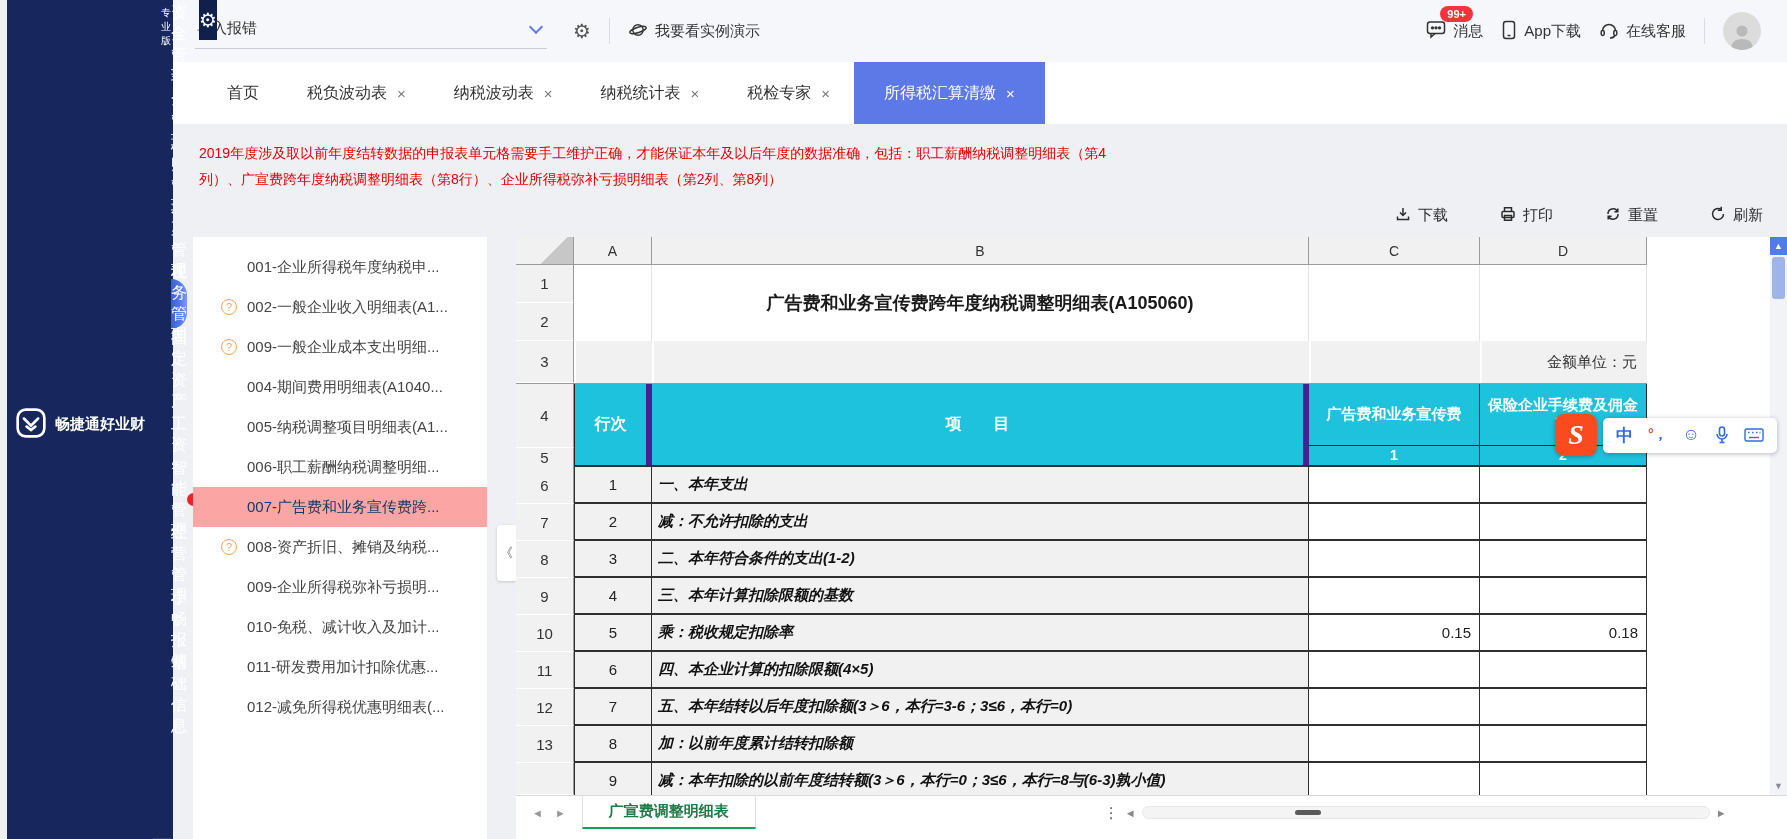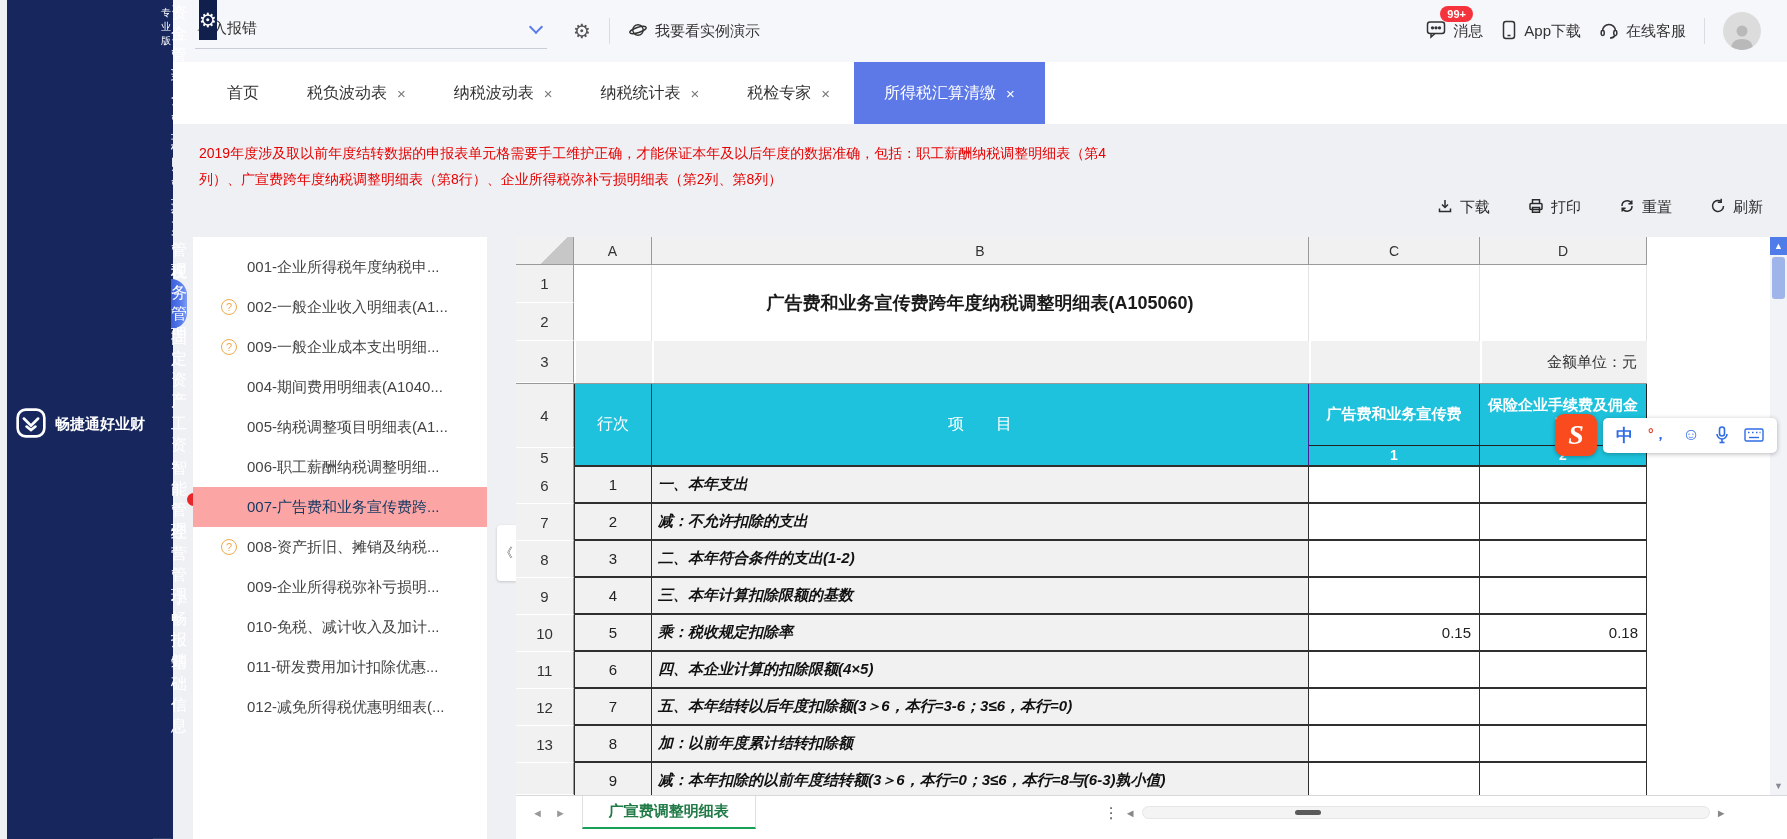--- a/index.html
+++ b/index.html
@@ -37,21 +37,21 @@
   .avatar { width:38px; height:38px; border-radius:50%; background:#dcdcdc; overflow:hidden; display:flex; align-items:flex-end; justify-content:center; cursor:pointer; }
 
   .tabrow { height:62px; background:#fff; display:flex; align-items:stretch; padding-left:30px; }
   .tab { display:flex; align-items:center; gap:10px; padding:0 24px; font-size:16px; color:#333; cursor:pointer; white-space:nowrap; }
   .tab .x { font-size:15px; color:#777; }
   .tab.active { background:#5d79e8; color:#fff; padding:0 30px; }
   .tab.active .x { color:#fff; }
 
   .notice { height:113px; background:#eef0f4; position:relative; padding:16px 0 0 26px; }
   .notice-line { color:#e60000; font-size:14px; line-height:26px; white-space:nowrap; }
-  .actions { position:absolute; right:24px; bottom:20px; display:flex; gap:38px; }
+  .actions { position:absolute; right:24px; bottom:12px; display:flex; gap:52px; }
   .act-btn { display:flex; align-items:center; gap:7px; font-size:15px; color:#2b2b2b; cursor:pointer; white-space:nowrap; }
   .act-btn svg { stroke:#2b2b2b; }
 
   .content { flex:1; display:flex; min-height:0; padding-left:20px; position:relative; }
 
   
   .report-list { width:294px; background:#fff; flex:none; padding-top:10px; overflow:hidden; }
   .rl-item { height:40px; display:flex; align-items:center; font-size:15px; color:#444; padding-left:54px; position:relative; white-space:nowrap; cursor:pointer; }
   .rl-item.selected { background:#fca5a5; color:#173a63; }
   .help-ic { position:absolute; left:28px; width:16px; height:16px; border:1px solid #f0a948; color:#f0a948; border-radius:50%;
@@ -79,21 +79,21 @@
   .titlerow { height:76px; }
   .title-cell { display:flex; align-items:center; justify-content:center; font-size:18px; font-weight:bold; color:#1a1a1a; border-right:1px solid #e3e3e3; }
   .lt { border-right:1px solid #e3e3e3; }
 
   .unitrow { height:42px; }
   .unit-cell { background:#f1f1f1; border-left:2px solid #fff; display:flex; align-items:center; }
   .unit-lbl { width:100%; text-align:right; font-size:15px; color:#333; padding-right:10px; }
 
   .cyan { background:#1ec2dc; color:#fff; }
   .cyanblock { height:84px; }
-  .cy-cell { border-right:1px solid #4c1d95; display:flex; align-items:center; justify-content:center; font-weight:normal; }
+  .cy-cell { border-right:6px solid #4c1d95; display:flex; align-items:center; justify-content:center; font-weight:bold; }
   .cy-a { font-size:16px; border-left:1px solid #222; }
   .cy-b { font-size:16px; }
   .cy-col { display:flex; flex-direction:column; border-right:1px solid #222; }
   .cy-top { height:64px; display:flex; align-items:center; justify-content:center; text-align:center;
     font-size:15px; font-weight:bold; line-height:1.25; border-bottom:1px solid #222; padding:0 2px; }
   .cy-sub { height:20px; display:flex; align-items:center; justify-content:center; font-size:14px; font-weight:bold; }
   .cyan-wrap { border-bottom:2px solid #2f2f2f; border-top:1px solid #9a9a9a; }
 
   .brow { height:37px; }
   .b-num { background:#f1f1f1; border-left:1px solid #2f2f2f; border-right:1px solid #2f2f2f; border-bottom:2px solid #2f2f2f;

